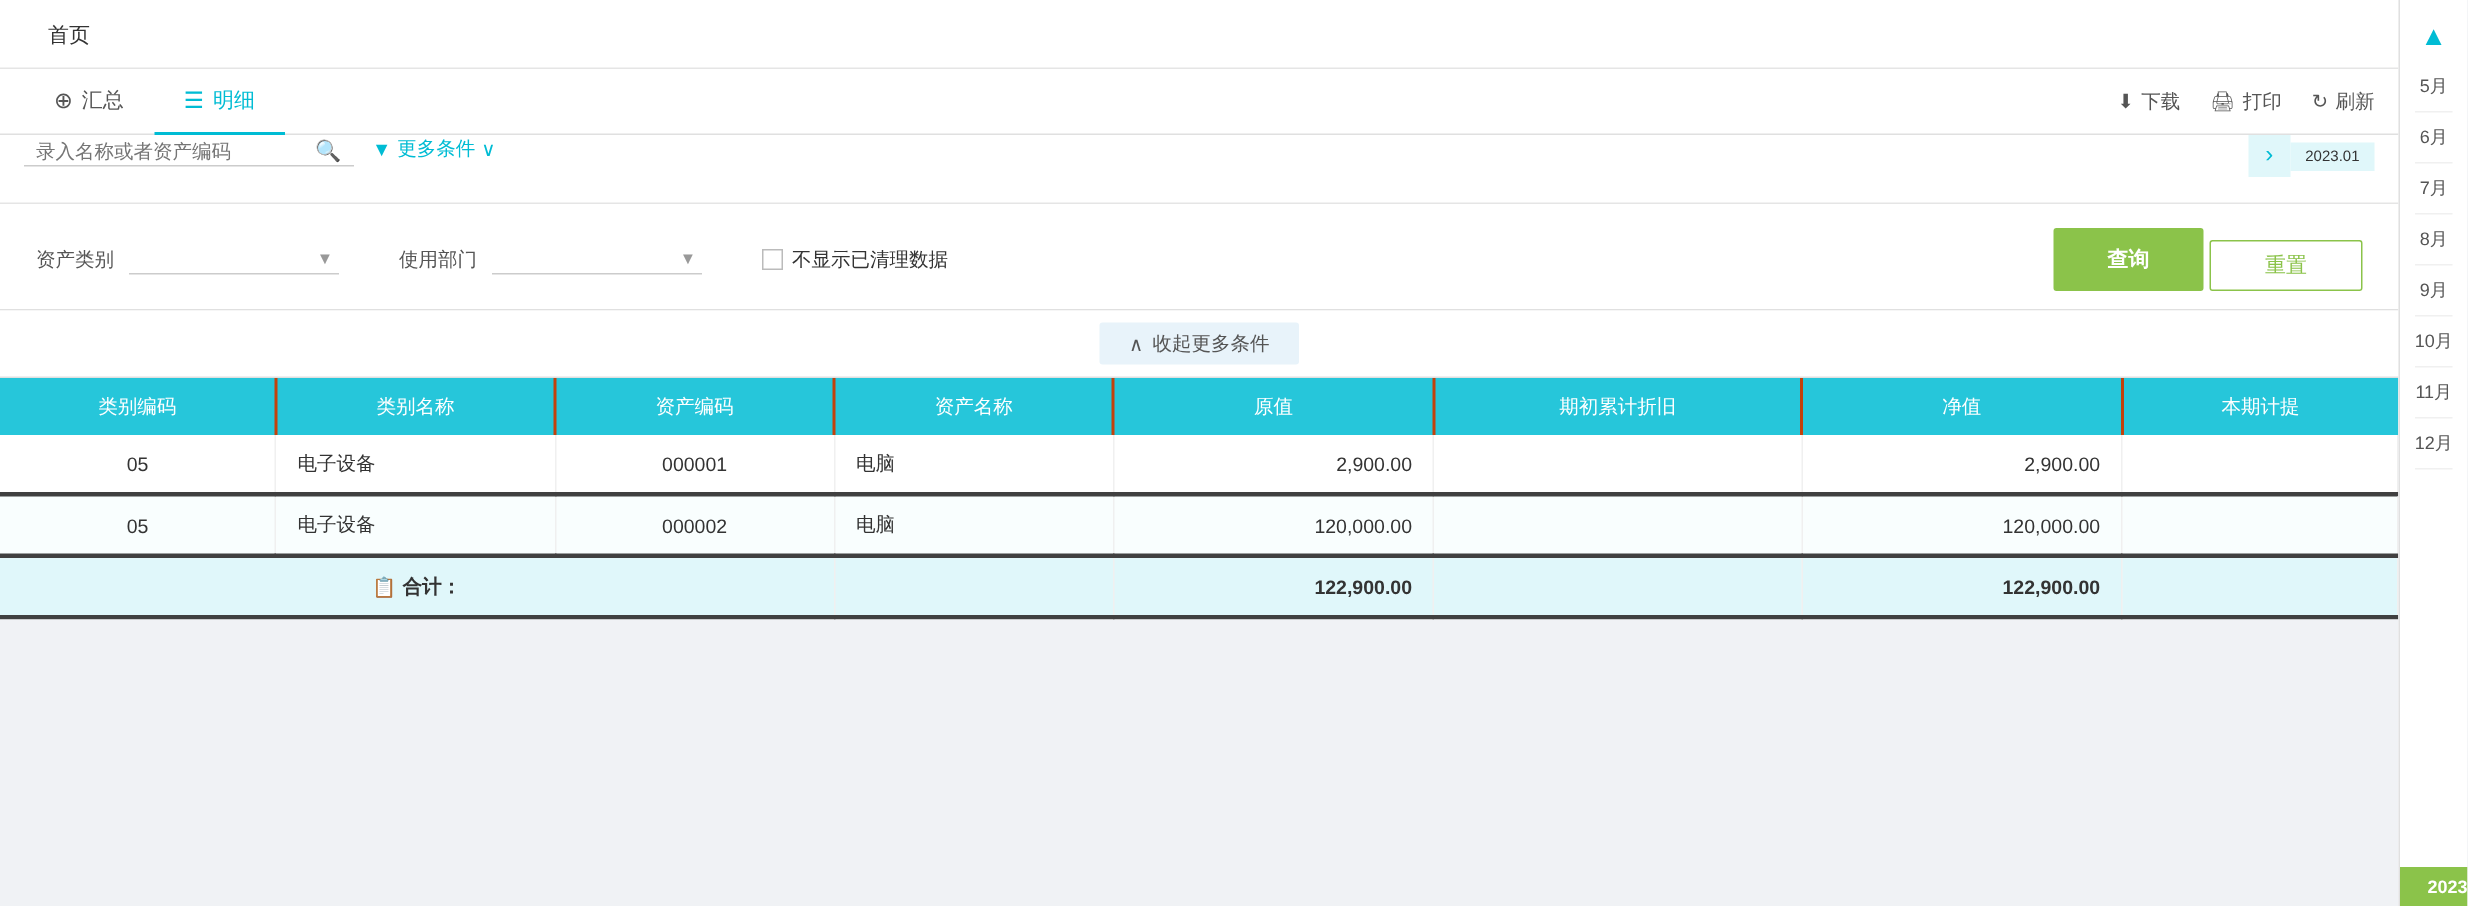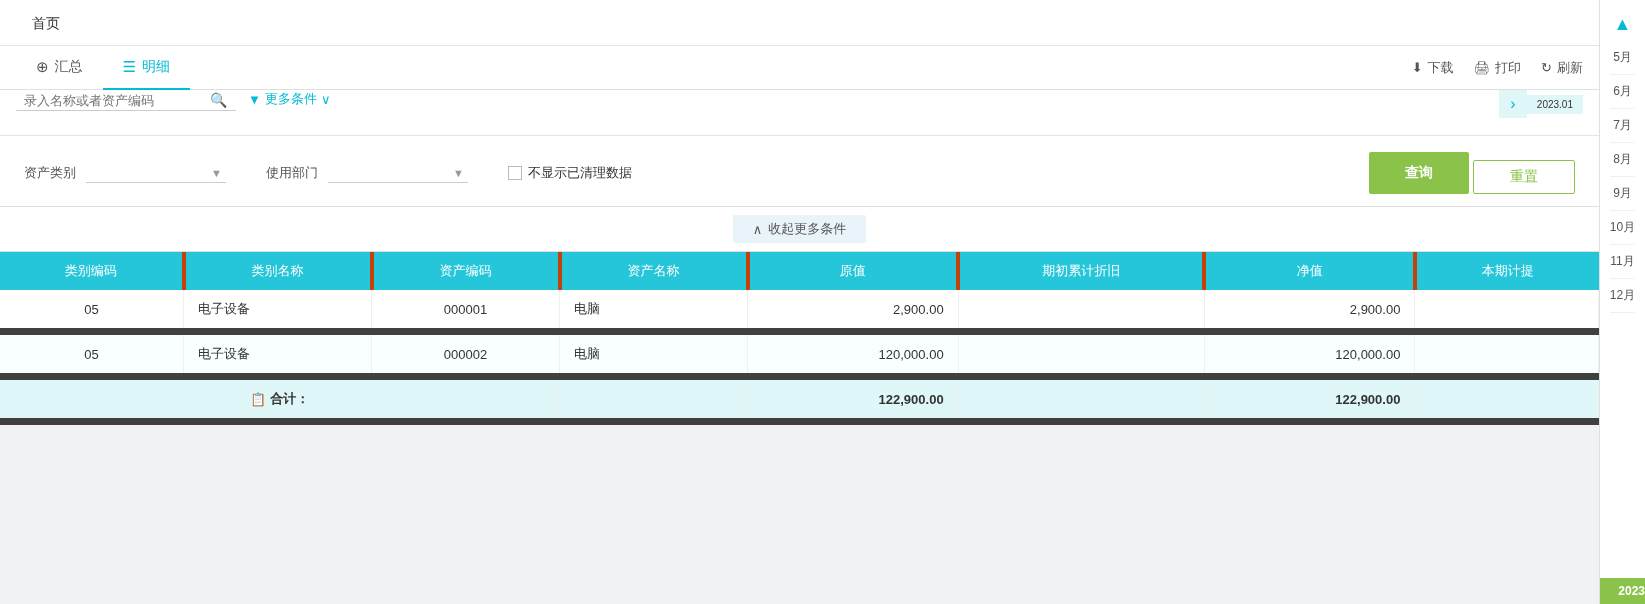--- a/index.html
+++ b/index.html
@@ -106,24 +106,24 @@
       display: inline-flex; align-items: center; gap: 6px; background: #e8f3fa; border: none;
       padding: 5px 20px; cursor: pointer; font-size: 13px; color: #555; border-radius: 2px;
     }
 
     
     .table-wrap { background: #fff; overflow-x: auto; }
     table { width: 100%; border-collapse: collapse; }
     thead tr { background: #26c6da; color: #fff; }
     thead th {
       padding: 10px 14px; font-size: 13px; font-weight: normal; text-align: center;
-      border-right: 4px solid #c2410c;
+      border-right: 2px solid #c2410c;
     }
     thead th:last-child { border-right: none; }
-    tbody tr { background: #fff; border-bottom: 7px solid #404040; }
+    tbody tr { background: #fff; border-bottom: 3px solid #404040; }
     tbody tr:nth-child(even) { background: #f9fefe; }
     tbody td {
       padding: 10px 14px; font-size: 13px; text-align: center;
       border-right: 1px solid #f0f0f0;
     }
     tbody td.text-right { text-align: right; }
     tbody td.text-left { text-align: left; }
     .total-row { background: #e0f7fa !important; font-weight: bold; }
     .total-label { display: flex; align-items: center; justify-content: center; gap: 4px; }
 

